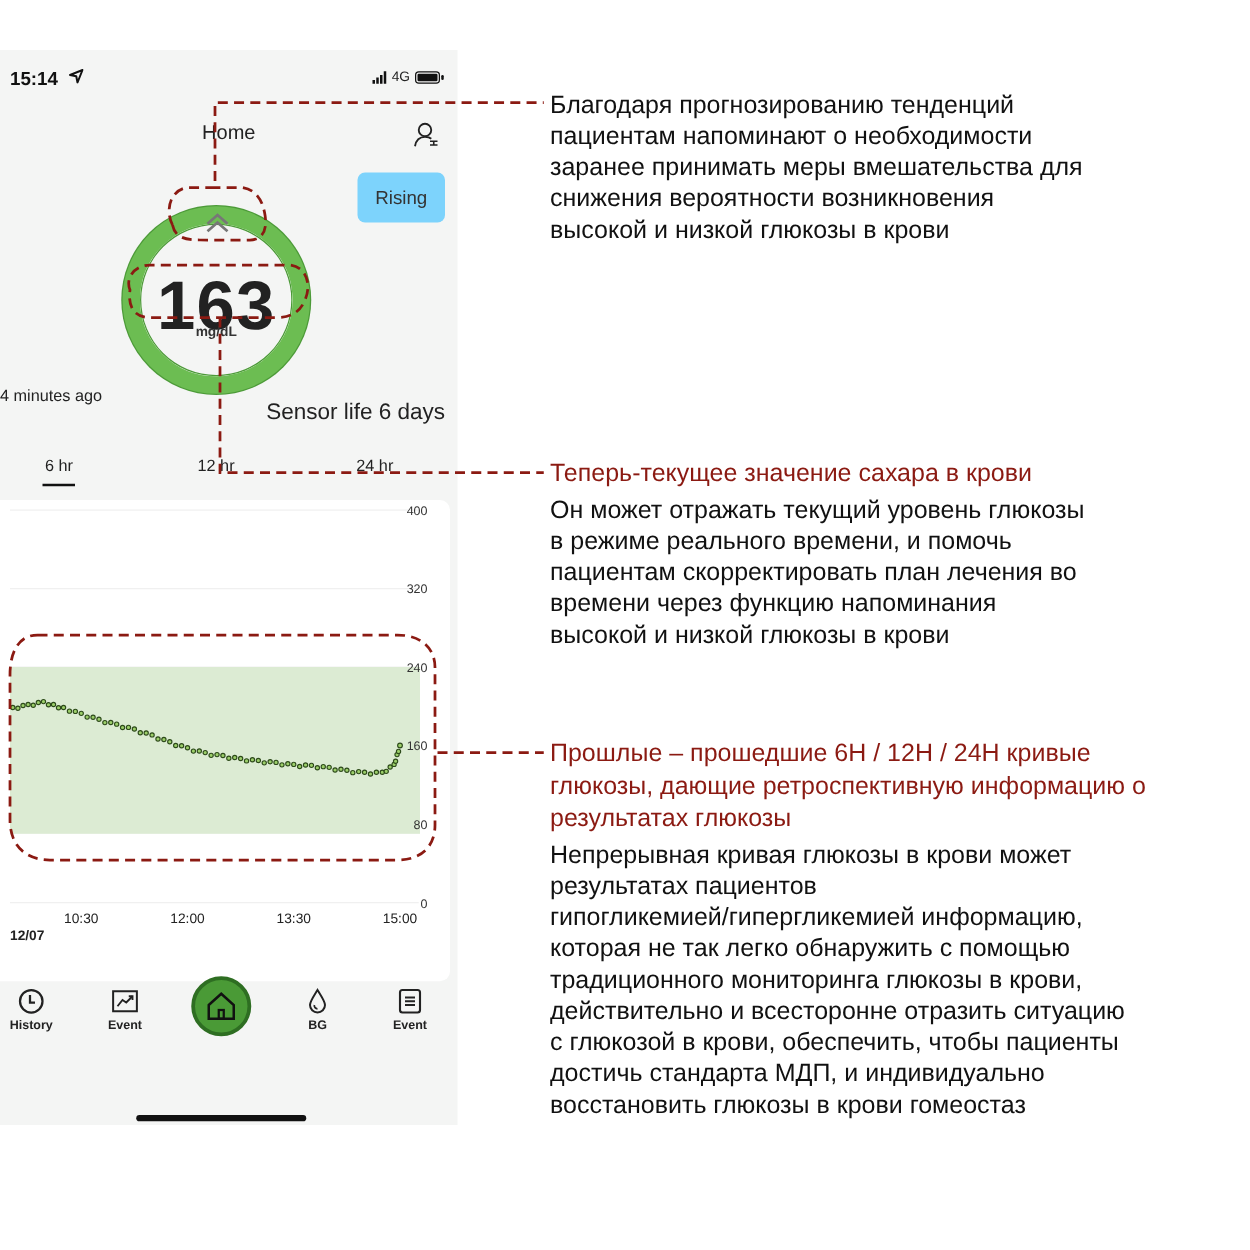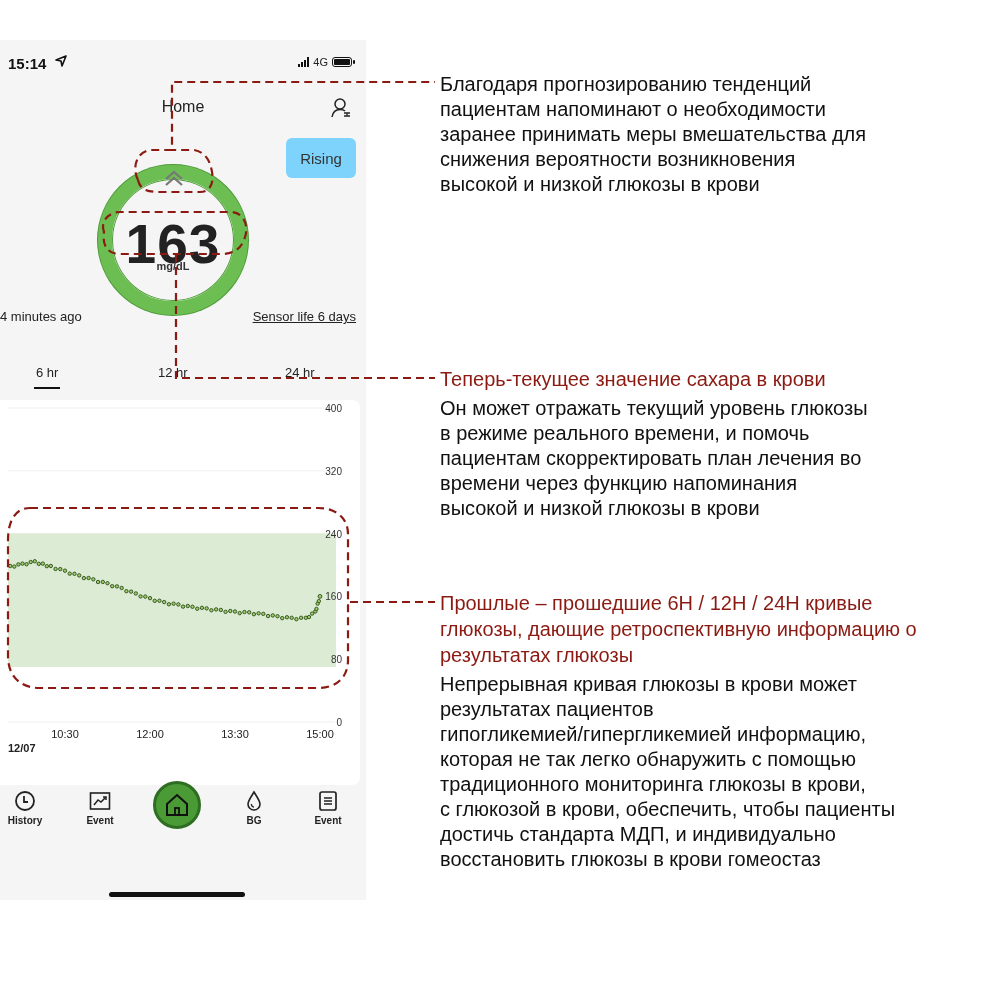--- a/index.html
+++ b/index.html
@@ -21,21 +21,21 @@
   .home-title { position: absolute; left: 0; width: 366px; top: 58px; text-align: center; font-size: 16px; color: #222; }
   .profile-icon { position: absolute; left: 330px; top: 57px; width: 22px; height: 22px; }
   .rising-badge { position: absolute; left: 286px; top: 98px; width: 70px; height: 40px; background: #7dd3fc; border-radius: 6px; display: flex; align-items: center; justify-content: center; font-size: 15px; color: #333; }
 
   .ring { position: absolute; left: 98px; top: 125px; width: 150px; height: 150px; border-radius: 50%; border: 14px solid #6cbd52; box-shadow: 0 0 0 1px #4c9a38, inset 0 0 0 1px #4c9a38; background: #f4f5f4; }
   .trend-arrow { position: absolute; left: 162px; top: 128px; width: 24px; height: 22px; }
   .glucose-value { position: absolute; left: 98px; width: 150px; top: 172px; text-align: center; font-size: 55px; font-weight: bold; color: #222; letter-spacing: 1px; }
   .glucose-unit { position: absolute; left: 98px; width: 150px; top: 220px; text-align: center; font-size: 11px; font-weight: bold; color: #333; }
 
   .updated-ago { position: absolute; left: 0; top: 269px; font-size: 13px; color: #222; }
-  .sensor-life { position: absolute; right: 10px; top: 269px; font-size: 13px; color: #222; text-decoration: underline; }
+  .sensor-life { position: absolute; right: 10px; top: 279px; font-size: 18px; color: #222; }
 
   .range-tabs { position: absolute; left: 0; top: 325px; width: 366px; height: 30px; }
   .range-tab { position: absolute; top: 0; font-size: 13px; color: #222; }
   .range-tab.active::after { content: ""; position: absolute; left: -2px; right: -2px; top: 22px; height: 2px; background: #111; }
 
   .chart-panel { position: absolute; left: 0; top: 360px; width: 360px; height: 385px; background: #ffffff; border-radius: 0 8px 8px 0; }
   .chart-svg { position: absolute; left: 0; top: 0; }
 
   .tab-bar { position: absolute; left: 0; top: 740px; width: 366px; height: 120px; }
   .tab-item { position: absolute; top: 10px; width: 56px; text-align: center; }
@@ -285,17 +285,18 @@
     <span class="line">Прошлые – прошедшие 6H / 12H / 24H кривые</span>
     <span class="line">глюкозы, дающие ретроспективную информацию о</span>
     <span class="line">результатах глюкозы</span>
   </div>
   <div class="callout-body">
     <span class="line">Непрерывная кривая глюкозы в крови может</span>
     <span class="line">результатах пациентов</span>
     <span class="line">гипогликемией/гипергликемией информацию,</span>
     <span class="line">которая не так легко обнаружить с помощью</span>
     <span class="line">традиционного мониторинга глюкозы в крови,</span>
+    <span class="line">действительно и всесторонне отразить ситуацию</span>
     <span class="line">с глюкозой в крови, обеспечить, чтобы пациенты</span>
     <span class="line">достичь стандарта МДП, и индивидуально</span>
     <span class="line">восстановить глюкозы в крови гомеостаз</span>
   </div>
 </div>
 
 </body></html>

